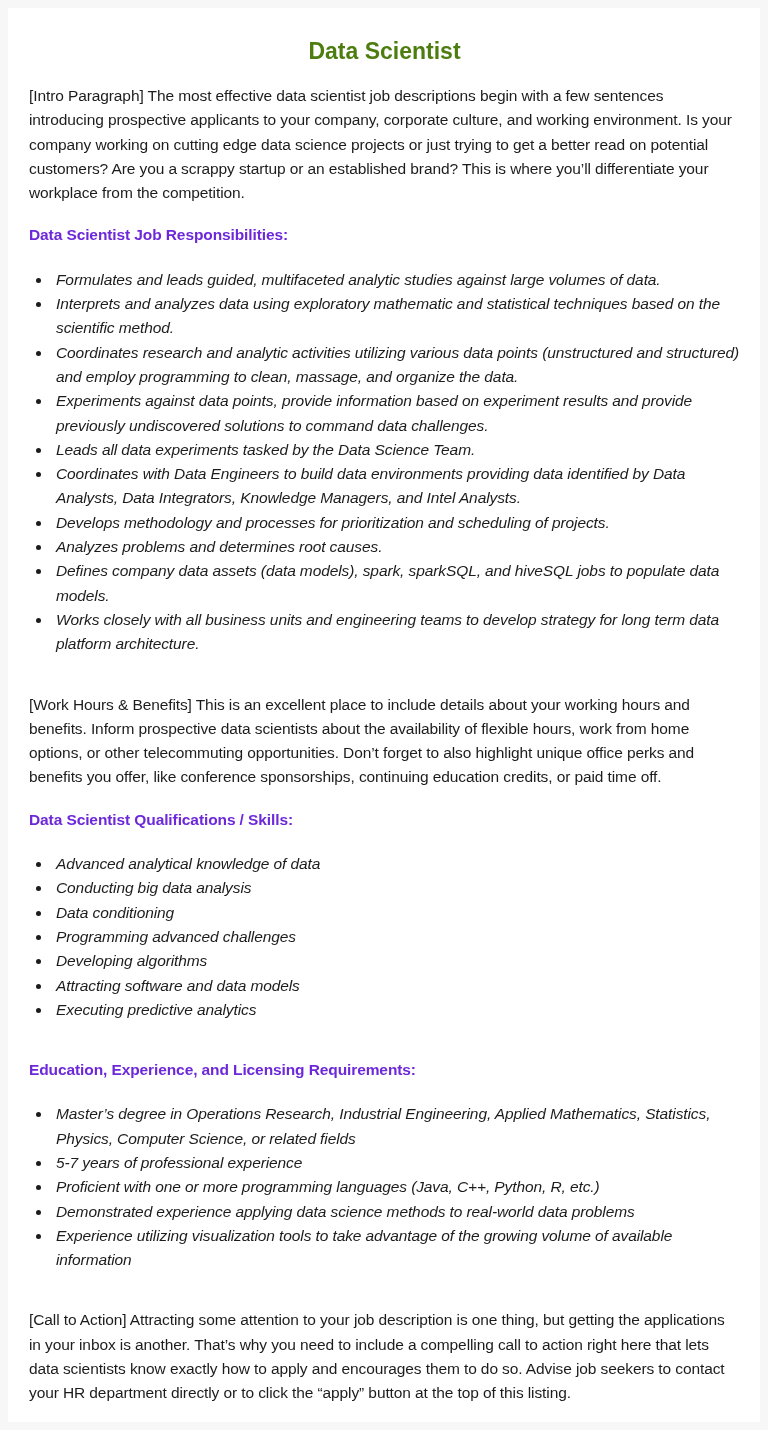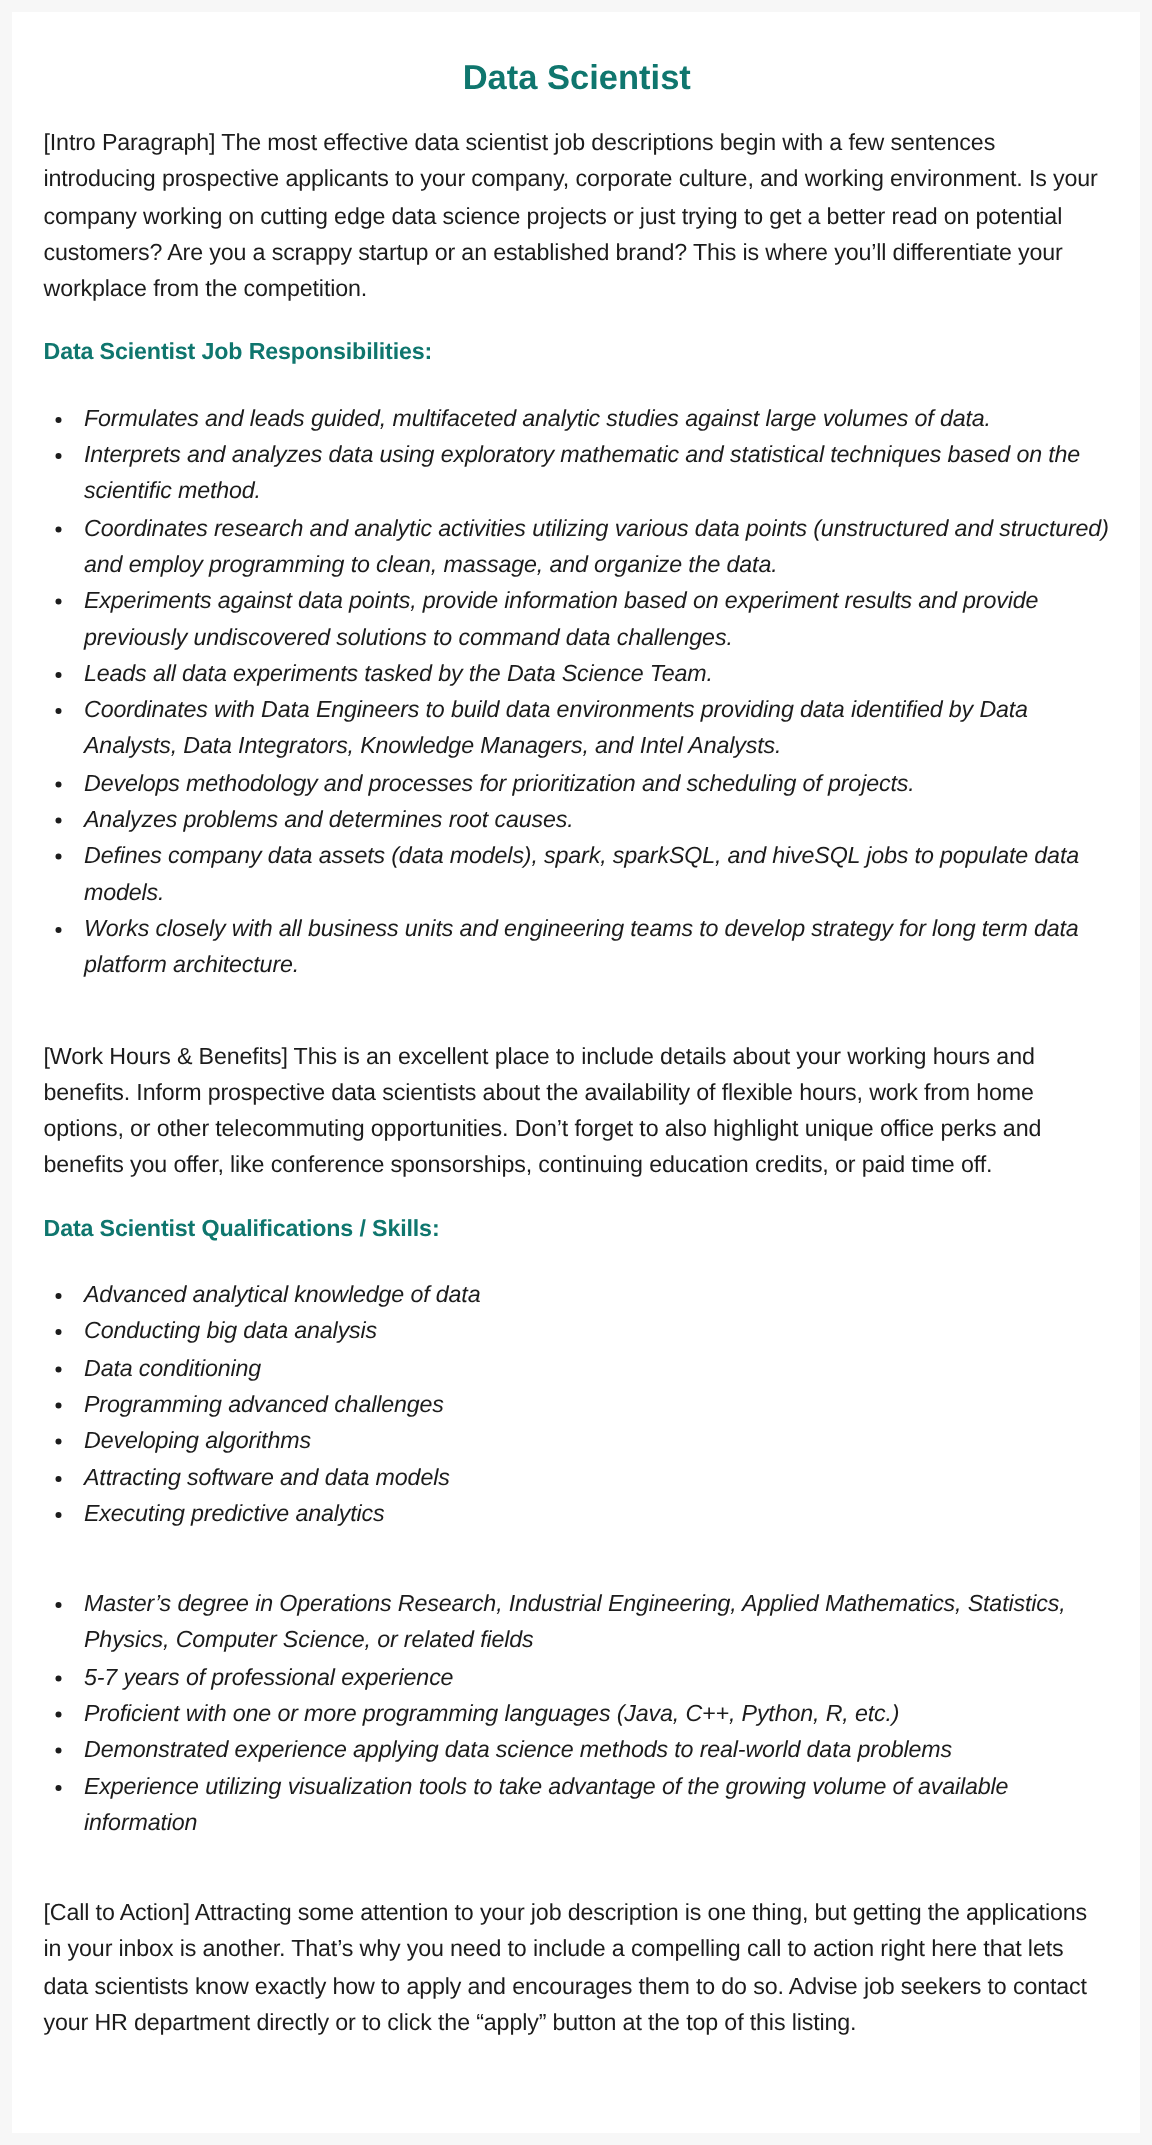--- a/index.html
+++ b/index.html
@@ -34,38 +34,38 @@
     color: #3b1f5e;
   }
   .doc p {
     margin: 18px 0;
   }
   .doc h3 {
     font-size: 15.5px;
     line-height: 24.3px;
     font-weight: bold;
     margin: 18px 0 20px 0;
-    color: #0f766e;
+    color: #6d28d9;
   }
   .doc ul {
     margin: 20px 0 36px 0;
     padding-left: 23px;
   }
   .doc li {
     margin: 0;
     padding-left: 4px;
     font-style: italic;
   }
   .doc strong { font-weight: normal; }
 </style>
 </head>
 <body>
 
 <div class="page-card">
-  <h1 class="doc-title" style="color: #0f766e;">Data Scientist</h1>
+  <h1 class="doc-title" style="color: #4d7c0f;">Data Scientist</h1>
   <div class="doc" style="color: rgb(28, 28, 28);">
       <p><strong>[Intro Paragraph]</strong><span> The most effective data scientist job descriptions begin with a few sentences introducing prospective applicants to your company, corporate culture, and working environment. Is your company working on cutting edge data science projects or just trying to get a better read on potential customers? Are you a scrappy startup or an established brand? This is where you’ll differentiate your workplace from the competition.</span></p>
       <h3>Data Scientist Job Responsibilities:</h3>
       <ul>
         <li>Formulates and leads guided, multifaceted analytic studies against large volumes of data.</li>
         <li>Interprets and analyzes data using exploratory mathematic and statistical techniques based on the scientific method.</li>
         <li>Coordinates research and analytic activities utilizing various data points (unstructured and structured) and employ programming to clean, massage, and organize the data.</li>
         <li>Experiments against data points, provide information based on experiment results and provide previously undiscovered solutions to command data challenges.</li>
         <li>Leads all data experiments tasked by the Data Science Team.</li>
         <li>Coordinates with Data Engineers to build data environments providing data identified by Data Analysts, Data Integrators, Knowledge Managers, and Intel Analysts.</li>
@@ -78,20 +78,21 @@
       <h3>Data Scientist Qualifications / Skills:</h3>
       <ul>
         <li>Advanced analytical knowledge of data</li>
         <li>Conducting big data analysis</li>
         <li>Data conditioning</li>
         <li>Programming advanced challenges</li>
         <li>Developing algorithms</li>
         <li>Attracting software and data models</li>
         <li>Executing predictive analytics</li>
       </ul>
+      <h3>Education, Experience, and Licensing Requirements:</h3>
       <ul>
         <li>Master’s degree in Operations Research, Industrial Engineering, Applied Mathematics, Statistics, Physics, Computer Science, or related fields</li>
         <li>5-7 years of professional experience</li>
         <li>Proficient with one or more programming languages (Java, C++, Python, R, etc.)</li>
         <li>Demonstrated experience applying data science methods to real-world data problems</li>
         <li>Experience utilizing visualization tools to take advantage of the growing volume of available information</li>
       </ul>
       <p><strong>[Call to Action]</strong><span> Attracting some attention to your job description is one thing, but getting the applications in your inbox is another. That’s why you need to include a compelling </span><strong>call to action</strong><span> right here that lets data scientists know exactly how to apply and encourages them to do so. Advise job seekers to contact your HR department directly or to click the “apply” button at the top of this listing.</span></p>
     </div>
 </div>

